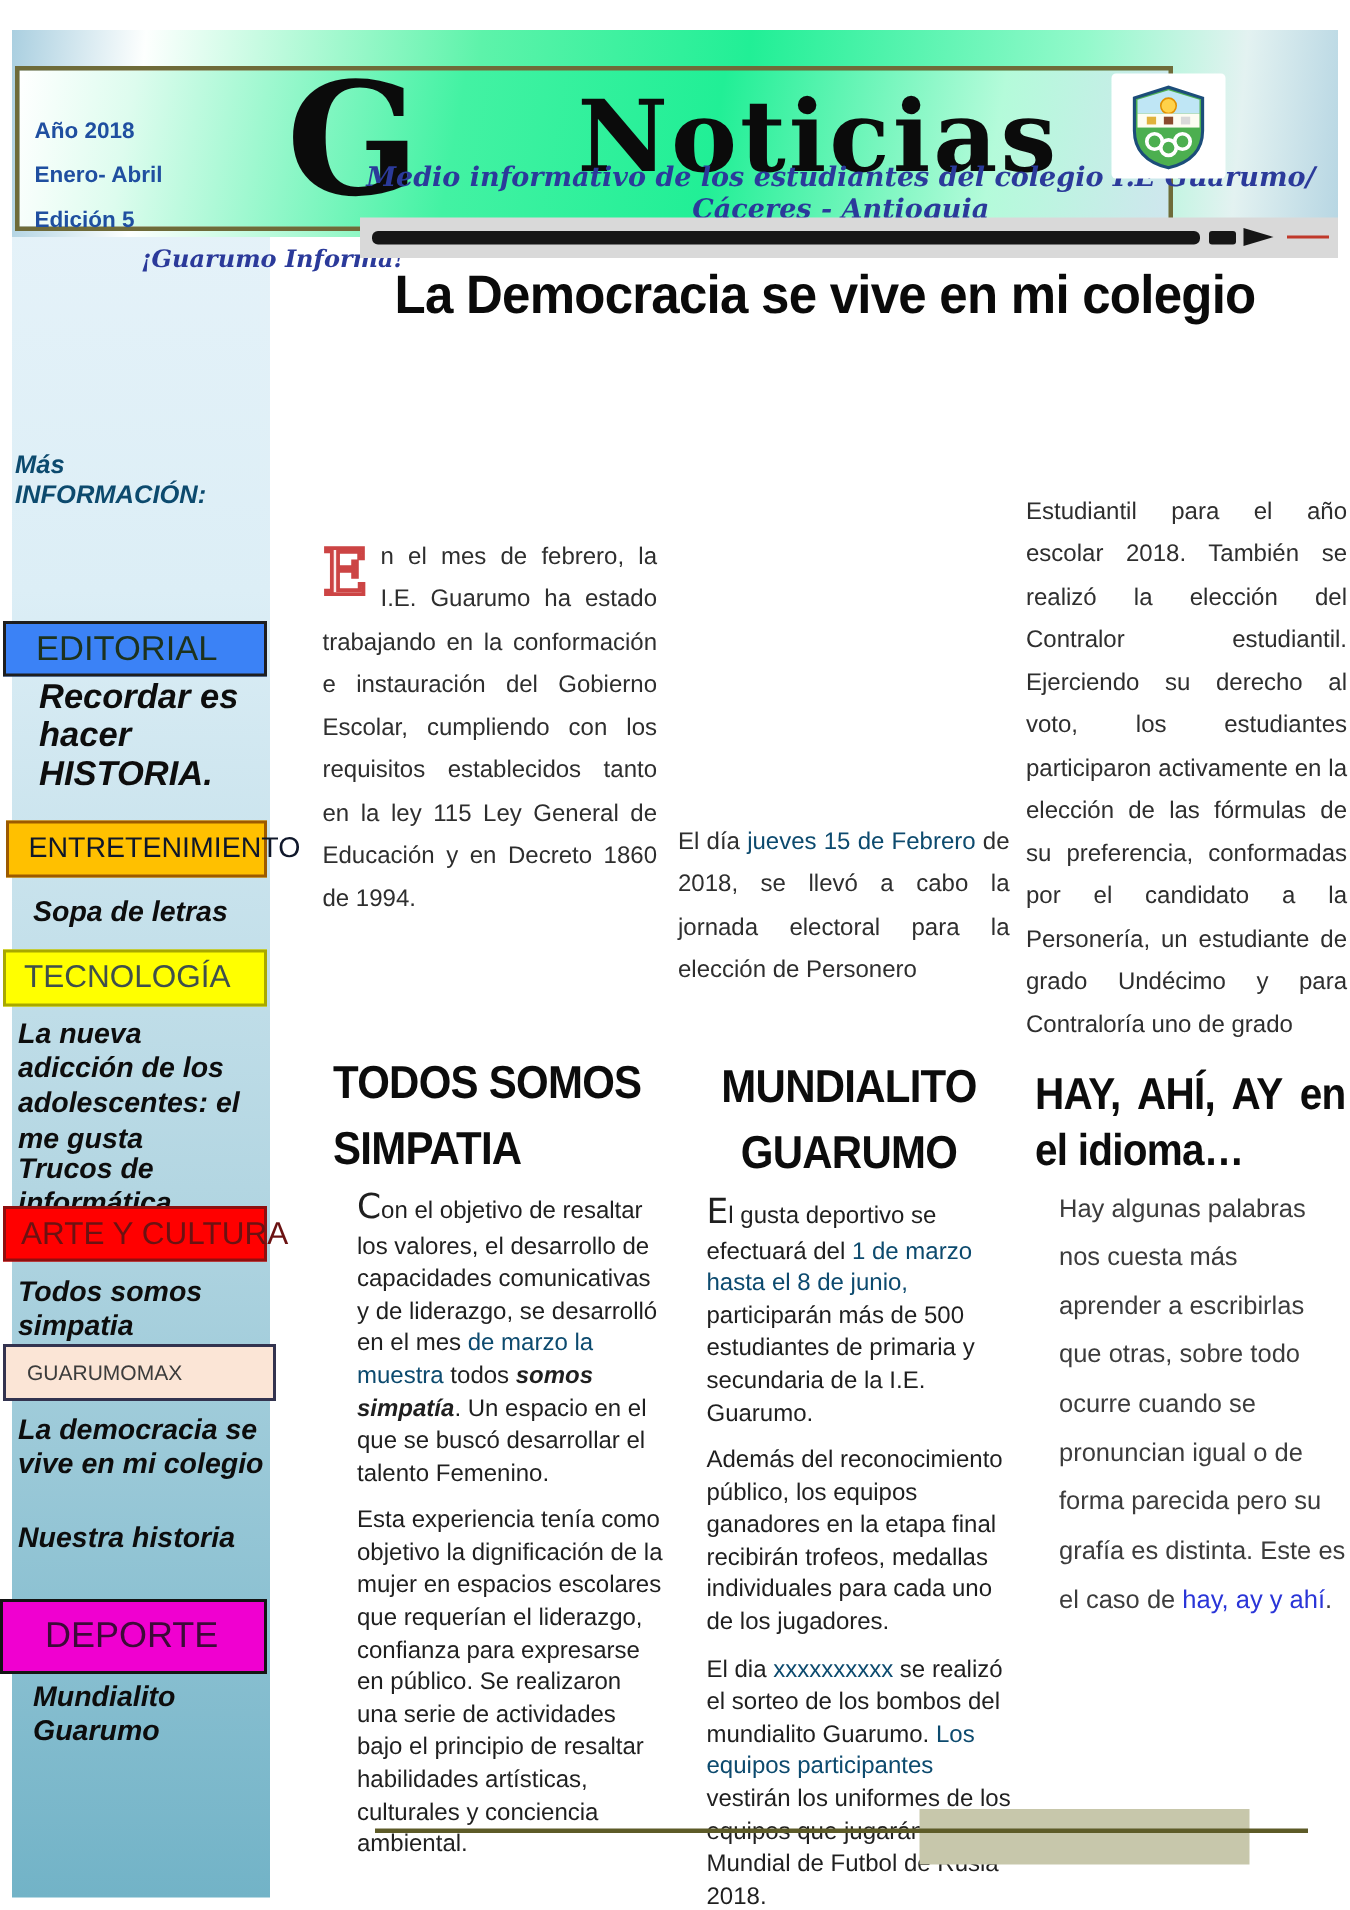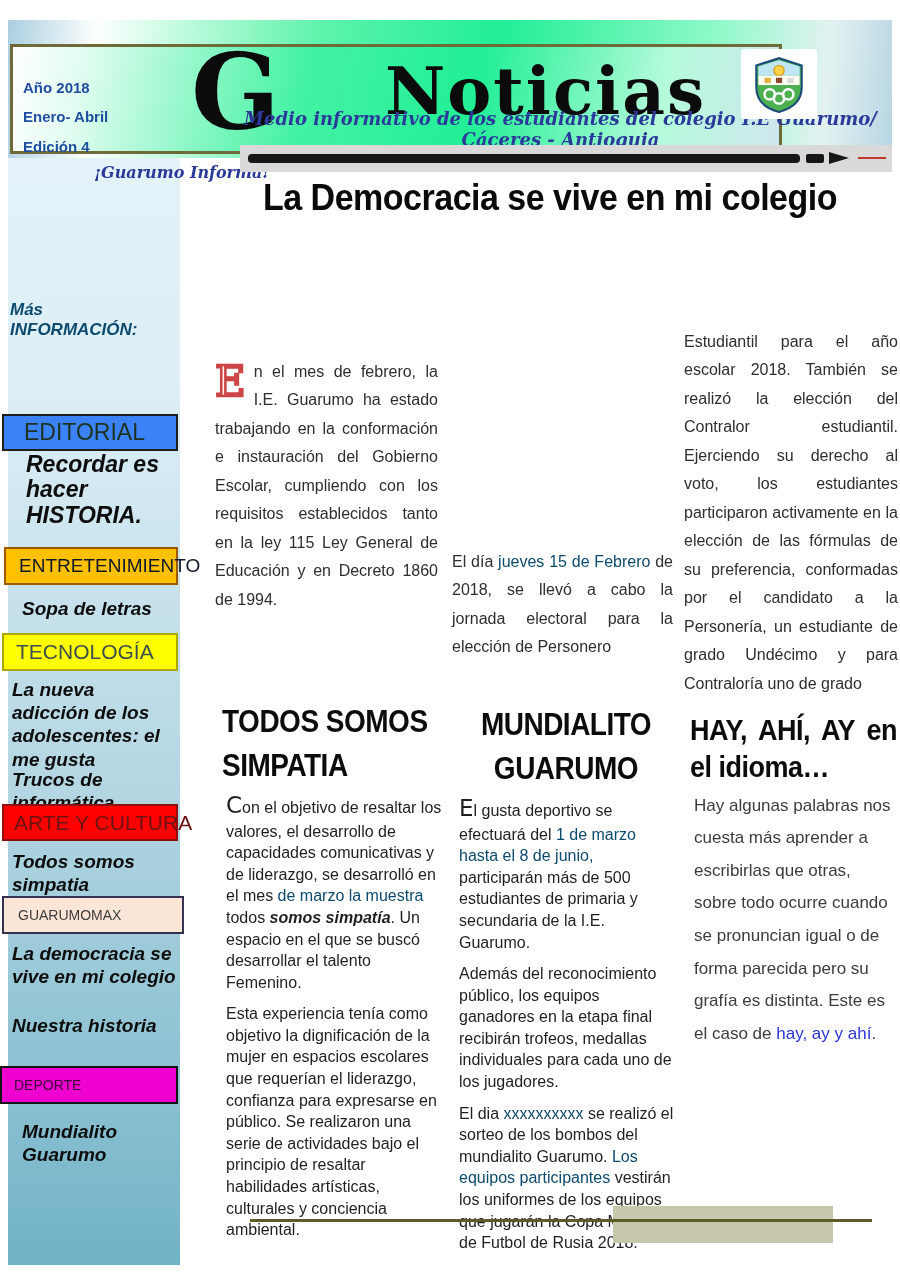--- a/index.html
+++ b/index.html
@@ -16,22 +16,22 @@
   .box-editorial{left:2px;top:414px;width:176px;height:37px;background:#3b82f6;
     border:2px solid #1e1e1e;padding-left:20px;font-size:23px;color:#1d321d;}
   .box-entret{left:4px;top:547px;width:174px;height:38px;background:#ffc000;
     border:2px solid #9c5a00;padding-left:13px;font-size:19px;color:#0f172a;}
   .box-tecno{left:2px;top:633px;width:176px;height:38px;background:#ffff00;
     border:2px solid #a8a800;padding-left:12px;font-size:21px;color:#3f4f4b;}
   .box-arte{left:2px;top:804px;width:176px;height:37px;background:#ff0000;
     border:2px solid #8f0f0f;padding-left:10px;font-size:21px;color:#6b1212;}
   .box-gmax{left:2px;top:896px;width:182px;height:38px;background:#fbe5d6;
     border:2px solid #33334f;padding-left:14px;font-size:14px;color:#3c3c3c;}
-  .box-deporte{left:0px;top:1066px;width:178px;height:38px;background:#f000d0;
-    border:2px solid #141414;padding-left:12px;font-size:14px;color:#3c0a38;}
+  .box-deporte{left:0px;top:1066px;width:178px;height:50px;background:#f000d0;
+    border:2px solid #141414;padding-left:28px;font-size:24px;color:#3c0a38;}
   .side-item{position:absolute;font-weight:bold;font-style:italic;color:#0d0d0d;
     font-size:19px;line-height:1.22;}
   .it-recordar{left:26px;top:452px;width:138px;font-size:23px;line-height:1.1;}
   .it-sopa{left:22px;top:597px;width:150px;}
   .it-adiccion{left:12px;top:678px;width:160px;}
   .it-trucos{left:12px;top:768px;width:140px;}
   .it-todos{left:12px;top:850px;width:140px;}
   .it-democracia{left:12px;top:942px;width:168px;}
   .it-historia{left:12px;top:1014px;width:168px;}
   .it-mundialito{left:22px;top:1120px;width:130px;}
@@ -75,21 +75,21 @@
 
   
   .article{position:absolute;color:#1f1f1f;}
   .art-simpatia{left:222px;top:700px;width:220px;}
   .art-mundialito{left:455px;top:703px;width:222px;}
   .art-idioma{left:690px;top:712px;width:207px;}
   .art-title{font-weight:bold;color:#0c0c0c;font-size:28px;line-height:1.42;
     letter-spacing:-0.5px;transform:scaleY(1.1);transform-origin:top left;}
   .t-center{text-align:center;transform-origin:top center;}
   .t-justify{text-align:justify;font-size:27px;line-height:1.25;}
-  .article p{margin:10px 0 0 4px;font-size:16px;line-height:1.35;}
+  .article p{margin:10px 0 0 16px;font-size:16px;line-height:1.35;}
   .cap-first::first-letter{font-size:23px;font-family:"DejaVu Sans",sans-serif;}
   .art-idioma p{font-size:17px;line-height:1.92;color:#3c3c3c;}
 
   .red{color:#0c4a6e;}
   .blue{color:#2a35d8;}
   .bi{font-weight:bold;font-style:italic;}
 
   
   .khaki-block{position:absolute;left:613px;top:1206px;width:220px;height:37px;background:#c7c7ab;}
   .bottom-rule{position:absolute;left:250px;top:1219px;width:622px;height:3px;background:#5d5b28;}
@@ -132,21 +132,21 @@
   <div class="side-box box-deporte">
     <span>DEPORTE</span>
   </div>
   <div class="side-item it-mundialito">Mundialito Guarumo</div>
 
   <div class="header-band"></div>
   <div class="header-box">
     <div class="issue">
       <div>Año 2018</div>
       <div>Enero- Abril</div>
-      <div>Edición 4</div>
+      <div>Edición 5</div>
     </div>
     <div class="blackletter title-g">G</div>
     <div class="blackletter title-word">Noticias</div>
     <div class="tagline">Medio informativo de los estudiantes del colegio I.E Guarumo/ Cáceres - Antioquia</div>
     <div class="logo">
       <svg width="64" height="62" viewBox="0 0 60 60">
         <path d="M8 12 L30 5 L52 12 L52 33 C52 47 42 54 30 57 C18 54 8 47 8 33 Z" fill="#4caf50" stroke="#1c4d7a" stroke-width="2"></path>
         <path d="M10 13 L30 7 L50 13 L50 22 L10 22 Z" fill="#bfe6f5"></path>
         <circle cx="30" cy="17" r="5" fill="#ffd24a" stroke="#e09000" stroke-width="1"></circle>
         <rect x="10" y="22" width="40" height="9" fill="#fdfdf2"></rect>

